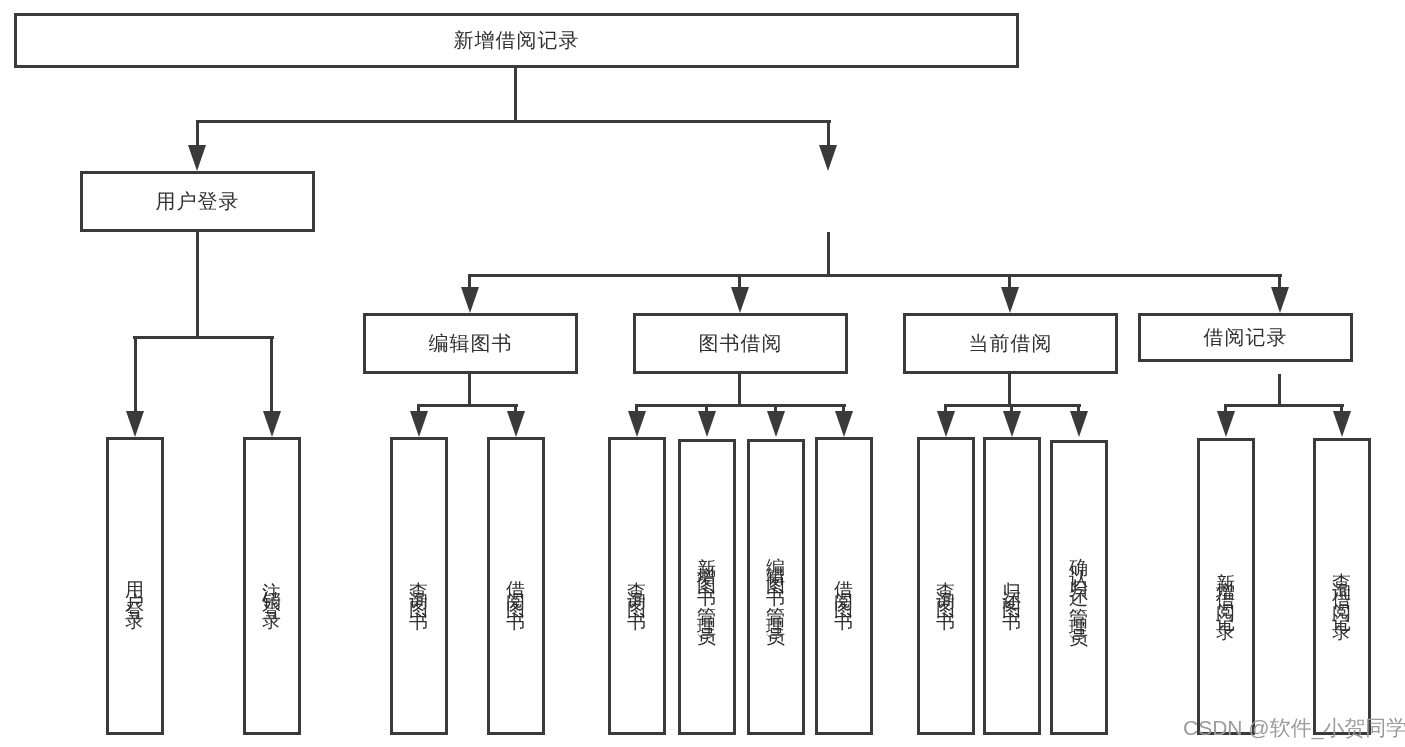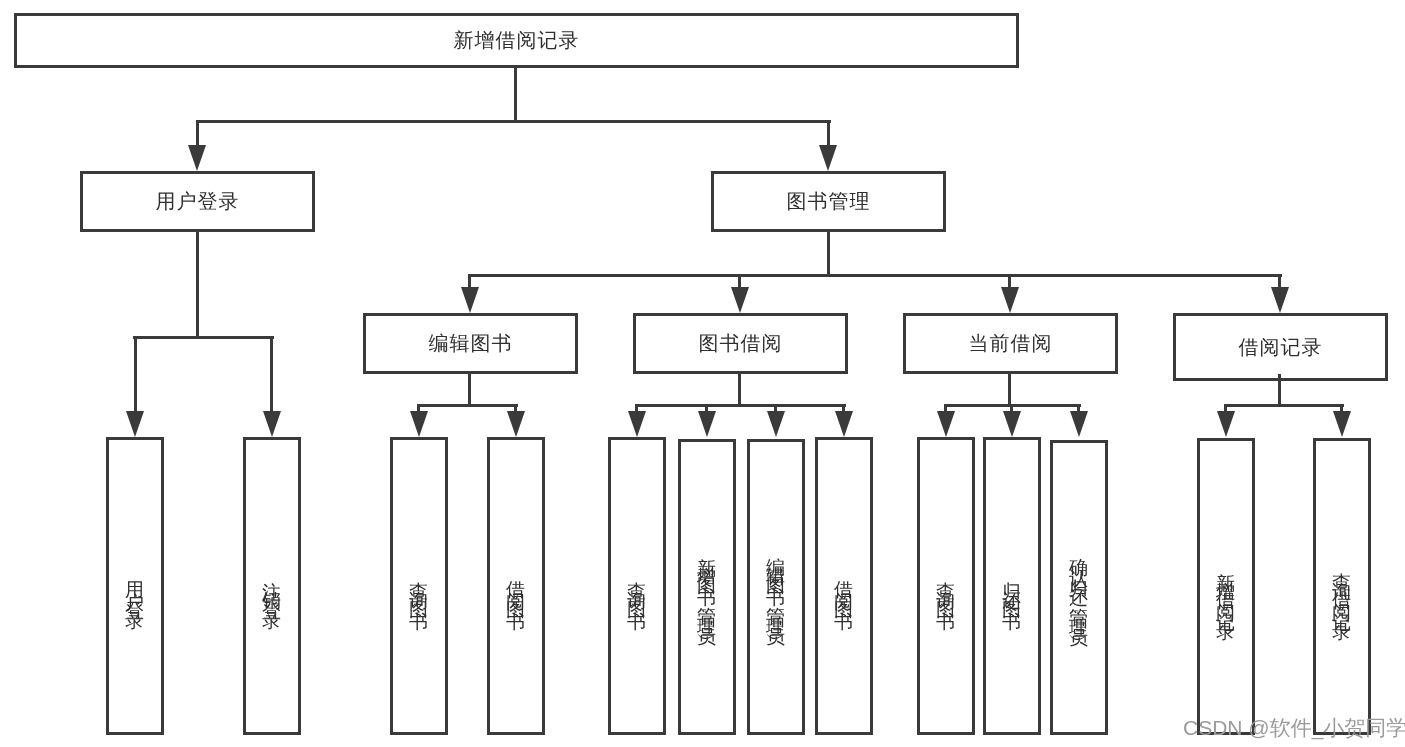--- a/index.html
+++ b/index.html
@@ -35,23 +35,20 @@
   <div class="vl" style="left:514px;top:68px;height:52px"></div>
   <div class="hl" style="left:196px;top:120px;width:635px"></div>
   <div class="vl" style="left:196px;top:120px;height:27px"></div>
   <div class="tri" style="left:188px;top:145px"></div>
   <div class="vl" style="left:827px;top:120px;height:27px"></div>
   <div class="tri" style="left:819px;top:145px"></div>
 
   <div class="box hbox" style="left:80px;top:171px;width:235px;height:61px">
     <span>用户登录</span>
   </div>
-  <div class="box hbox" style="left:711px;top:171px;width:235px;height:61px">
-    <span>图书管理</span>
-  </div>
 
   <div class="vl" style="left:196px;top:232px;height:104px"></div>
   <div class="hl" style="left:133px;top:336px;width:141px"></div>
   <div class="vl" style="left:134px;top:336px;height:77px"></div>
   <div class="tri" style="left:126px;top:411px"></div>
   <div class="vl" style="left:270px;top:336px;height:77px"></div>
   <div class="tri" style="left:263px;top:411px"></div>
 
   <div class="vl" style="left:827px;top:232px;height:42px"></div>
   <div class="hl" style="left:468px;top:274px;width:814px"></div>
@@ -66,21 +63,21 @@
 
   <div class="box hbox" style="left:363px;top:313px;width:215px;height:61px">
     <span>编辑图书</span>
   </div>
   <div class="box hbox" style="left:903px;top:313px;width:215px;height:61px">
     <span>当前借阅</span>
   </div>
   <div class="box hbox" style="left:633px;top:313px;width:215px;height:61px">
     <span>图书借阅</span>
   </div>
-  <div class="box hbox" style="left:1173px;top:313px;width:215px;height:68px">
+  <div class="box hbox" style="left:1138px;top:313px;width:215px;height:49px">
     <span>借阅记录</span>
   </div>
 
   <div class="vl" style="left:468px;top:374px;height:30px"></div>
   <div class="hl" style="left:417px;top:404px;width:101px"></div>
   <div class="vl" style="left:417px;top:404px;height:9px"></div>
   <div class="tri" style="left:410px;top:411px"></div>
   <div class="vl" style="left:514px;top:404px;height:9px"></div>
   <div class="tri" style="left:507px;top:411px"></div>
 

